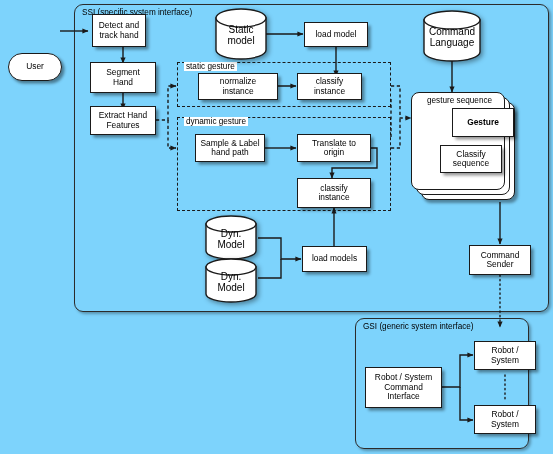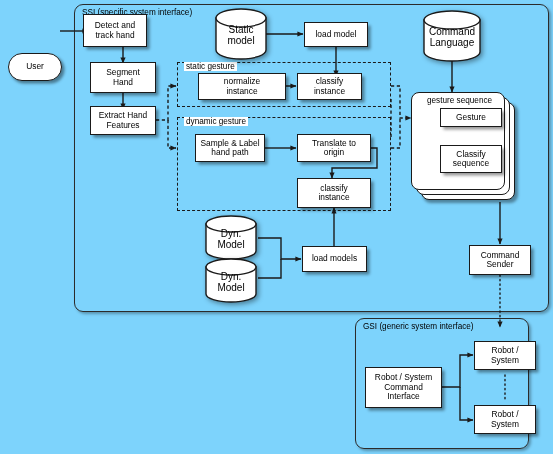--- a/index.html
+++ b/index.html
@@ -237,40 +237,40 @@
     <div class="card c3" style="left:10px; top:10px; width:94px; height:98px;"></div>
     <div class="card c2" style="left:5px; top:5px; width:94px; height:98px;"></div>
     <div class="card c1" style="left:0px; top:0px; width:94px; height:98px;"></div>
     <span class="ctitle" style="left:7px; top:4px;padding-left:9px;">gesture sequence</span>
   </div>
 
   <div class="node rounded" style="left:8px; top:17px; width:54px; height:28px;">
     <span class="lbl">User</span>
   </div>
 
-  <div class="node" style="left:83px; top:14px; width:64px; height:33px;">
+  <div class="node" style="left:92px; top:14px; width:54px; height:33px;">
     <span class="lbl">Detect and
 track hand</span>
   </div>
 
   <div class="node" style="left:90px; top:62px; width:66px; height:31px;">
     <span class="lbl">Segment
 Hand</span>
   </div>
 
   <div class="node" style="left:90px; top:106px; width:66px; height:29px;">
     <span class="lbl">Extract Hand
 Features</span>
   </div>
 
   <div class="node" style="left:304px; top:22px; width:64px; height:25px;">
     <span class="lbl">load model</span>
   </div>
 
-  <div class="node" style="left:198px; top:73px; width:88px; height:27px;">
+  <div class="node" style="left:198px; top:73px; width:80px; height:27px;">
     <span class="lbl">normalize
 instance</span>
   </div>
 
   <div class="node" style="left:297px; top:73px; width:65px; height:27px;">
     <span class="lbl">classify
 instance</span>
   </div>
 
   <div class="node" style="left:195px; top:134px; width:70px; height:28px;">
@@ -285,21 +285,21 @@
 
   <div class="node" style="left:297px; top:178px; width:74px; height:30px;">
     <span class="lbl">classify
 instance</span>
   </div>
 
   <div class="node" style="left:302px; top:246px; width:65px; height:26px;">
     <span class="lbl">load models</span>
   </div>
 
-  <div class="node" style="left:440px; top:108px; width:62px; height:19px;">
+  <div class="node" style="left:452px; top:108px; width:62px; height:29px;font-weight:bold;">
     <span class="lbl">Gesture</span>
   </div>
 
   <div class="node" style="left:440px; top:145px; width:62px; height:28px;">
     <span class="lbl">Classify
 sequence</span>
   </div>
 
   <div class="node" style="left:469px; top:245px; width:62px; height:30px;">
     <span class="lbl">Command

